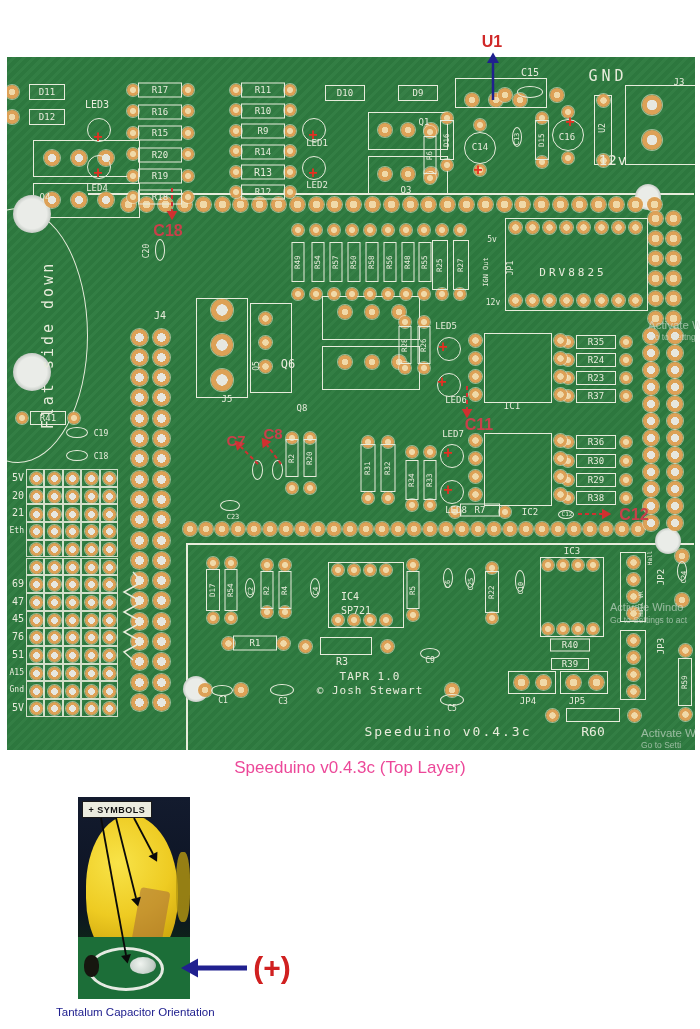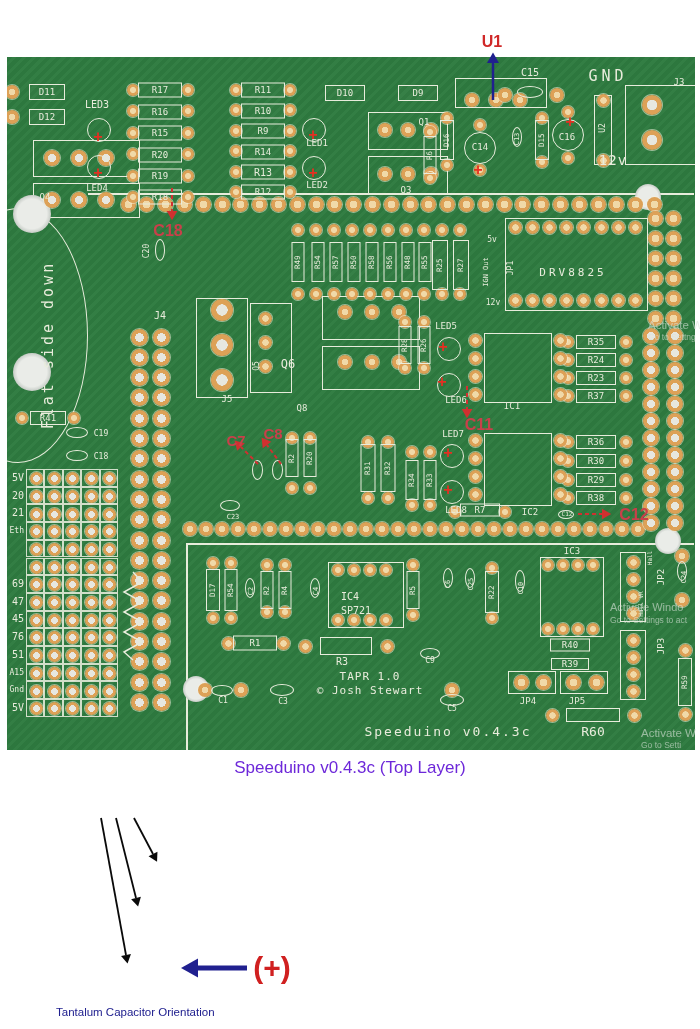--- a/index.html
+++ b/index.html
@@ -27,21 +27,21 @@
   .plus{position:absolute;color:#e62f22;font:bold 15px "DejaVu Sans Mono",monospace;transform:translate(-50%,-50%);}
   .sline{position:absolute;background:#e8ecdc;}
   .wm{position:absolute;color:rgba(216,226,216,0.62);line-height:1.25;white-space:nowrap;}
   .redref{position:absolute;color:#c8404a;font-weight:bold;transform:translate(-50%,-50%);
           font-family:"Liberation Sans",sans-serif;}
   #vr-title{position:absolute;left:493px;top:12px;transform:translateX(-50%);
             color:#20208f;font:bold 17px "Liberation Sans",sans-serif;}
   #vr-ref{position:absolute;left:492px;top:33px;transform:translateX(-50%);
           color:#d02828;font:bold 16px "Liberation Sans",sans-serif;}
   #caption-board{position:absolute;left:0;top:758px;width:700px;text-align:center;
-                 color:#6d28d9;font:17px "Liberation Sans",sans-serif;}
+                 color:#ec4899;font:17px "Liberation Sans",sans-serif;}
   #caption-photo{position:absolute;left:56px;top:1006px;color:#20208f;
                  font:11.5px "Liberation Sans",sans-serif;}
   #plus-callout{position:absolute;left:272px;top:968px;transform:translate(-50%,-50%);
                 color:#d02020;font:bold 30px "Liberation Sans",sans-serif;}
   #photo{position:absolute;left:78px;top:797px;width:112px;height:202px;overflow:hidden;
          background:linear-gradient(180deg,#131b2e 0%,#0c1322 55%,#0e2418 72%,#123020 100%);}
   .ph-cap{position:absolute;left:8px;top:18px;width:92px;height:150px;
           border-radius:48% 52% 45% 45%;
           background:radial-gradient(circle at 35% 32%,#f8e348 0%,#eecb22 45%,#d1a90f 75%,#8a7008 100%);}
   .ph-cap2{position:absolute;left:98px;top:55px;width:14px;height:70px;border-radius:40%;
@@ -820,20 +820,31 @@
         <div class="sl" style="left: 593px; top: 731px; font-size: 13px;">R60</div>
         <div class="sl" style="left: 567px; top: 514px; font-size: 6px;">C12</div>
         <div class="sl" style="left: 350px; top: 597px; font-size: 10px;">IC4</div>
         <div class="sl" style="left: 356px; top: 611px; font-size: 10px;">SP721</div>
         <div class="sl" style="left: 448px; top: 731px; font-size: 13px; letter-spacing: 2px;">Speeduino v0.4.3c</div>
       </div>
   </div>
 
   <div id="caption-board">Speeduino v0.4.3c (Top Layer)</div>
 
+  <div id="photo">
+    <div class="ph-cap"></div>
+    <div class="ph-cap2"></div>
+    <div class="ph-tape"></div>
+    <div class="ph-pcb">
+      <div class="ph-ring"></div>
+      <div class="ph-dark"></div>
+      <div class="ph-solder"></div>
+    </div>
+    <div class="ph-symbols">+ SYMBOLS</div>
+  </div>
 
   <div id="plus-callout">(+)</div>
 
   <div id="caption-photo">Tantalum Capacitor Orientation</div>
 
   <div id="refs">
       <div class="redref" style="left: 168px; top: 231px; font-size: 16px;">C18</div>
       <div class="redref" style="left: 236px; top: 440px; font-size: 15px;">C7</div>
       <div class="redref" style="left: 273px; top: 433px; font-size: 15px;">C8</div>
       <div class="redref" style="left: 479px; top: 425px; font-size: 16px;">C11</div>

